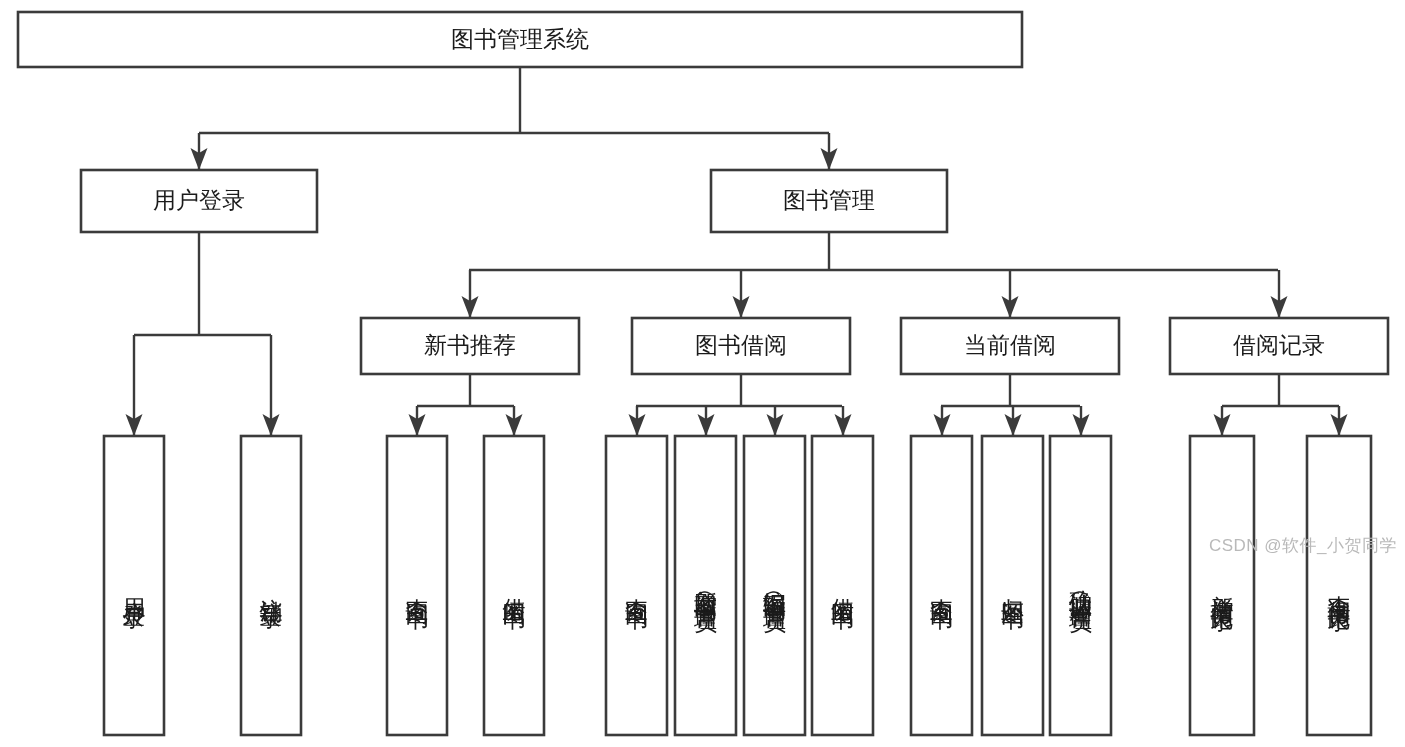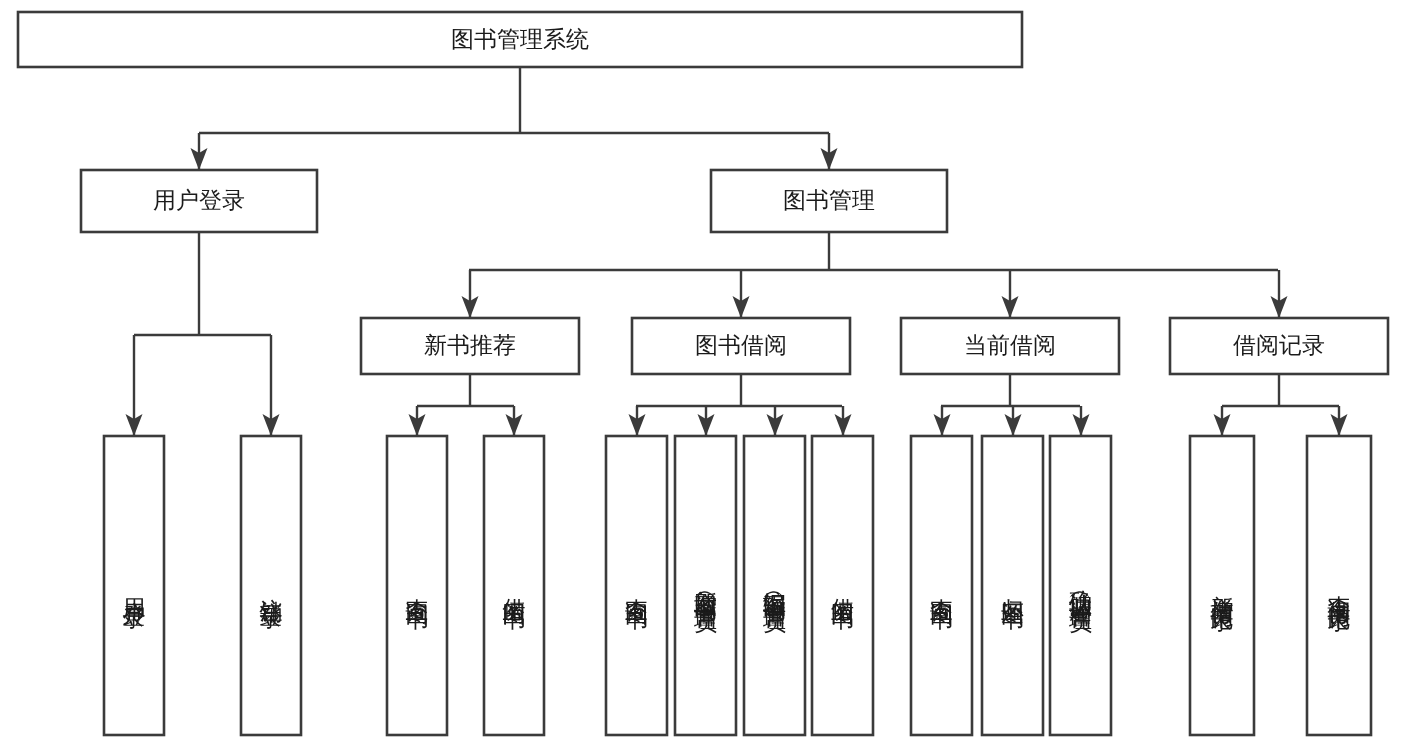--- a/index.html
+++ b/index.html
@@ -198,20 +198,21 @@
       <g>
         <rect x="1050" y="436" width="61" height="299" class="node-box"></rect>
       </g>
       <g>
         <rect x="1190" y="436" width="64" height="299" class="node-box"></rect>
       </g>
       <g>
         <rect x="1307" y="436" width="64" height="299" class="node-box"></rect>
       </g>
     </svg>
+  <div class="watermark">CSDN @软件_小贺同学</div>
 <div class="node-label-vertical" style="left: 104px; top: 436px; width: 60px; height: 299px;">用户登录</div>
     <div class="node-label-vertical" style="left: 241px; top: 436px; width: 60px; height: 299px;">注销登录</div>
     <div class="node-label-vertical" style="left: 387px; top: 436px; width: 60px; height: 299px;">查询图书</div>
     <div class="node-label-vertical" style="left: 484px; top: 436px; width: 60px; height: 299px;">借阅图书</div>
     <div class="node-label-vertical" style="left: 606px; top: 436px; width: 61px; height: 299px;">查询图书</div>
     <div class="node-label-vertical" style="left: 675px; top: 436px; width: 61px; height: 299px;">新增图书（管理员）</div>
     <div class="node-label-vertical" style="left: 744px; top: 436px; width: 61px; height: 299px;">编辑图书（管理员）</div>
     <div class="node-label-vertical" style="left: 812px; top: 436px; width: 61px; height: 299px;">借阅图书</div>
     <div class="node-label-vertical" style="left: 911px; top: 436px; width: 61px; height: 299px;">查询图书</div>
     <div class="node-label-vertical" style="left: 982px; top: 436px; width: 61px; height: 299px;">归还图书</div>

